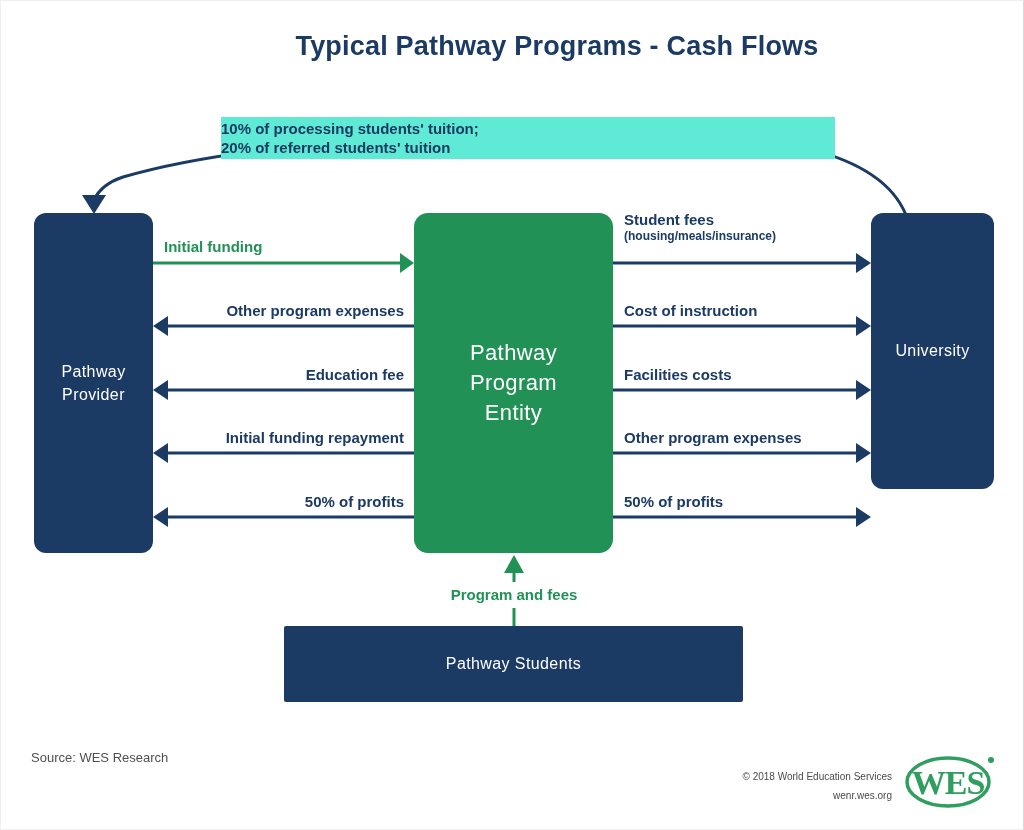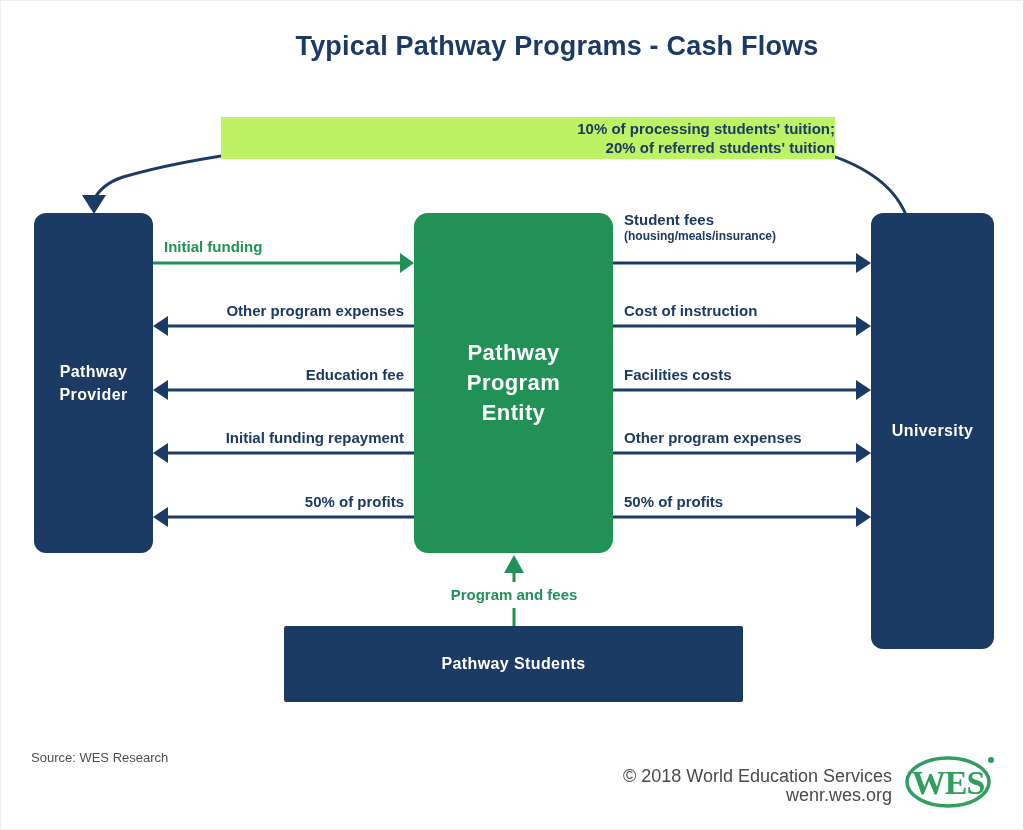--- a/index.html
+++ b/index.html
@@ -13,49 +13,49 @@
     font-size:27px;font-weight:bold;color:var(--navy,#1b3a64);letter-spacing:.2px;z-index:2;padding-left:45px;
   }
   svg.arrows{position:absolute;left:0;top:0;z-index:1;}
   .nline{stroke:var(--navy,#1b3a64);stroke-width:3;fill:none;}
   .nhead{fill:var(--navy,#1b3a64);}
   .gline{stroke:var(--green,#219155);stroke-width:3;fill:none;}
   .ghead{fill:var(--green,#219155);}
   .box{
     position:absolute;color:#fff;display:flex;flex-direction:column;
     align-items:center;justify-content:center;text-align:right;
-    border-radius:12px;z-index:2;letter-spacing:.4px;font-weight:bold;
+    border-radius:12px;z-index:2;letter-spacing:.4px;
   }
   .navy-box{background:var(--navy,#1b3a64);}
   .green-box{background:var(--green,#219155);}
   #box-provider{left:33px;top:212px;width:119px;height:340px;font-size:16px;line-height:23px;}
   #box-entity{left:413px;top:212px;width:199px;height:340px;border-radius:14px;font-size:22px;line-height:30px;}
-  #box-university{left:870px;top:212px;width:123px;height:436px;font-size:16px;}
+  #box-university{left:870px;top:212px;width:123px;height:276px;font-size:16px;}
   #box-students{left:283px;top:625px;width:459px;height:76px;border-radius:2px;font-size:16px;}
   .flow-label{
     position:absolute;font-size:15px;font-weight:bold;color:var(--navy,#1b3a64);
     white-space:nowrap;z-index:2;
   }
   .flow-label.green{color:var(--green,#219155);}
   .llabel{right:619px;text-align:right;}
   .rlabel{left:623px;}
   .sub{font-size:12px;font-weight:bold;line-height:14px;margin-top:1px;}
   .top-label{
-    position:absolute;top:116px;left:220px;width:614px;text-align:right;
+    position:absolute;top:116px;left:220px;width:614px;text-align:left;
     font-size:15px;font-weight:bold;color:var(--navy,#1b3a64);line-height:19px;
-    background:#bef264;z-index:2;padding:2px 0;
+    background:#5eead4;z-index:2;padding:2px 0;
   }
   .tuition-label{
     position:absolute;top:585px;left:413px;width:200px;text-align:center;
     font-size:15px;font-weight:bold;color:var(--green,#219155);z-index:2;
   }
   .source{position:absolute;left:30px;top:749px;font-size:13px;color:#4f4f4f;z-index:2;}
   .copyright{
     position:absolute;right:131px;top:766px;text-align:right;
-    font-size:18px;color:#4a4a4a;line-height:19px;z-index:2;
+    font-size:10px;color:#4a4a4a;line-height:19px;z-index:2;
   }
   .logo{position:absolute;left:903px;top:750px;z-index:2;}
   .logo-ellipse{fill:none;stroke:var(--logo-green,#2f9e5f);stroke-width:3.5;}
   .logo-text{
     fill:var(--logo-green,#2f9e5f);font-family:"Liberation Serif",serif;
     font-weight:bold;font-size:34px;letter-spacing:-1px;
   }
   .logo-dot{fill:var(--logo-green,#2f9e5f);}
 </style>
 </head>

